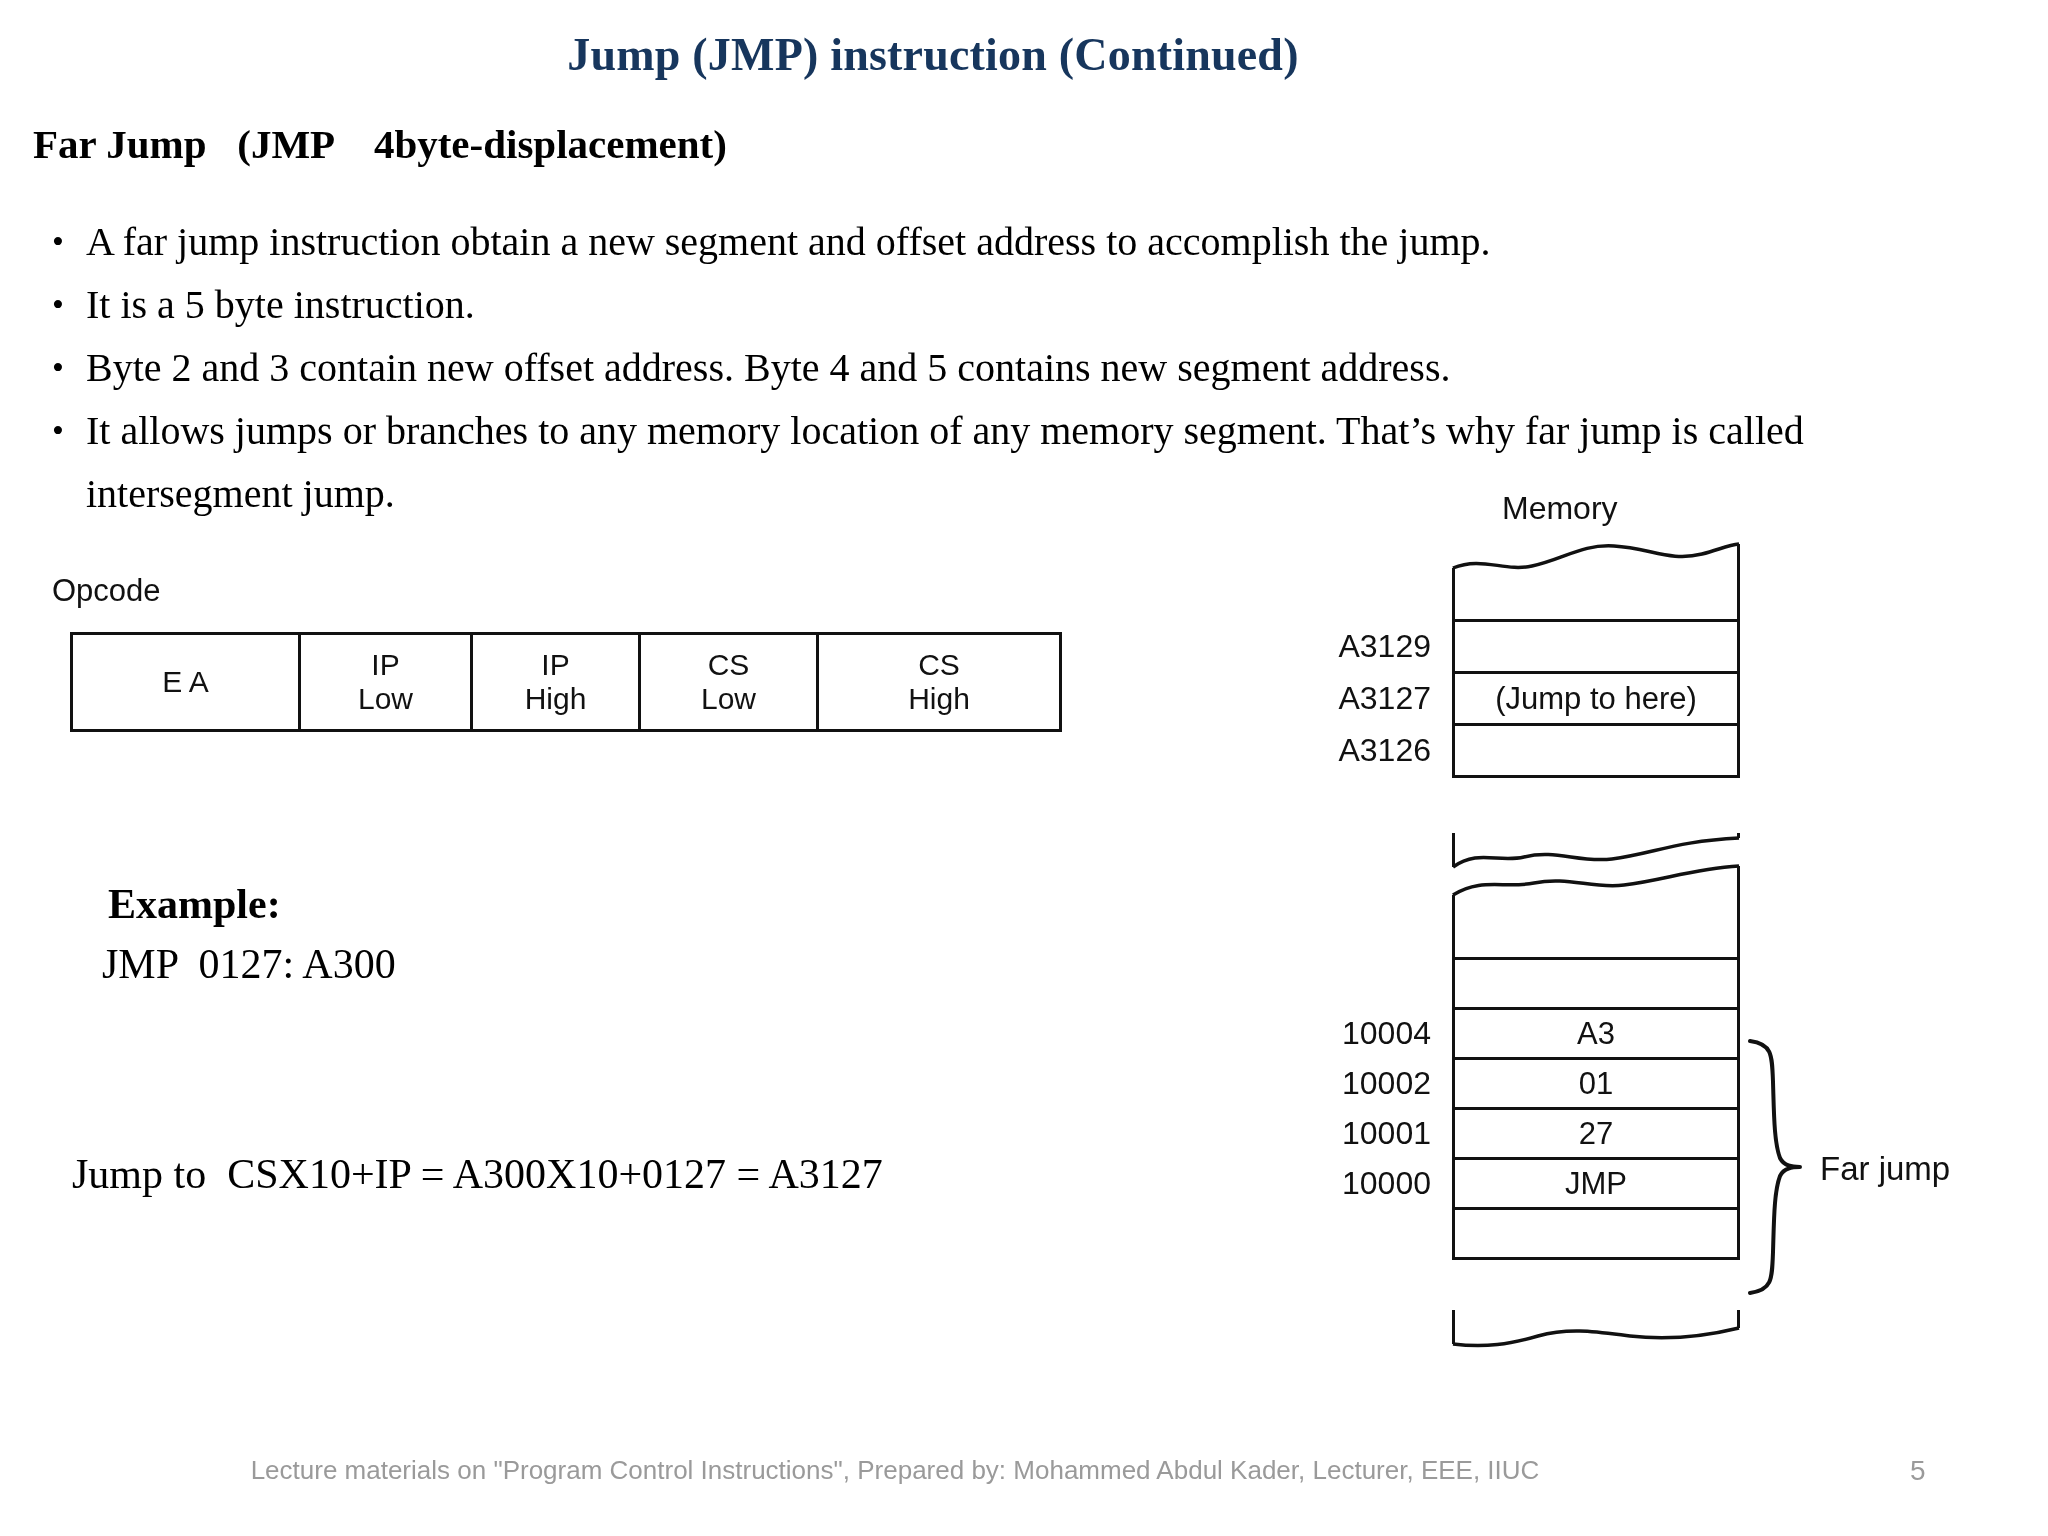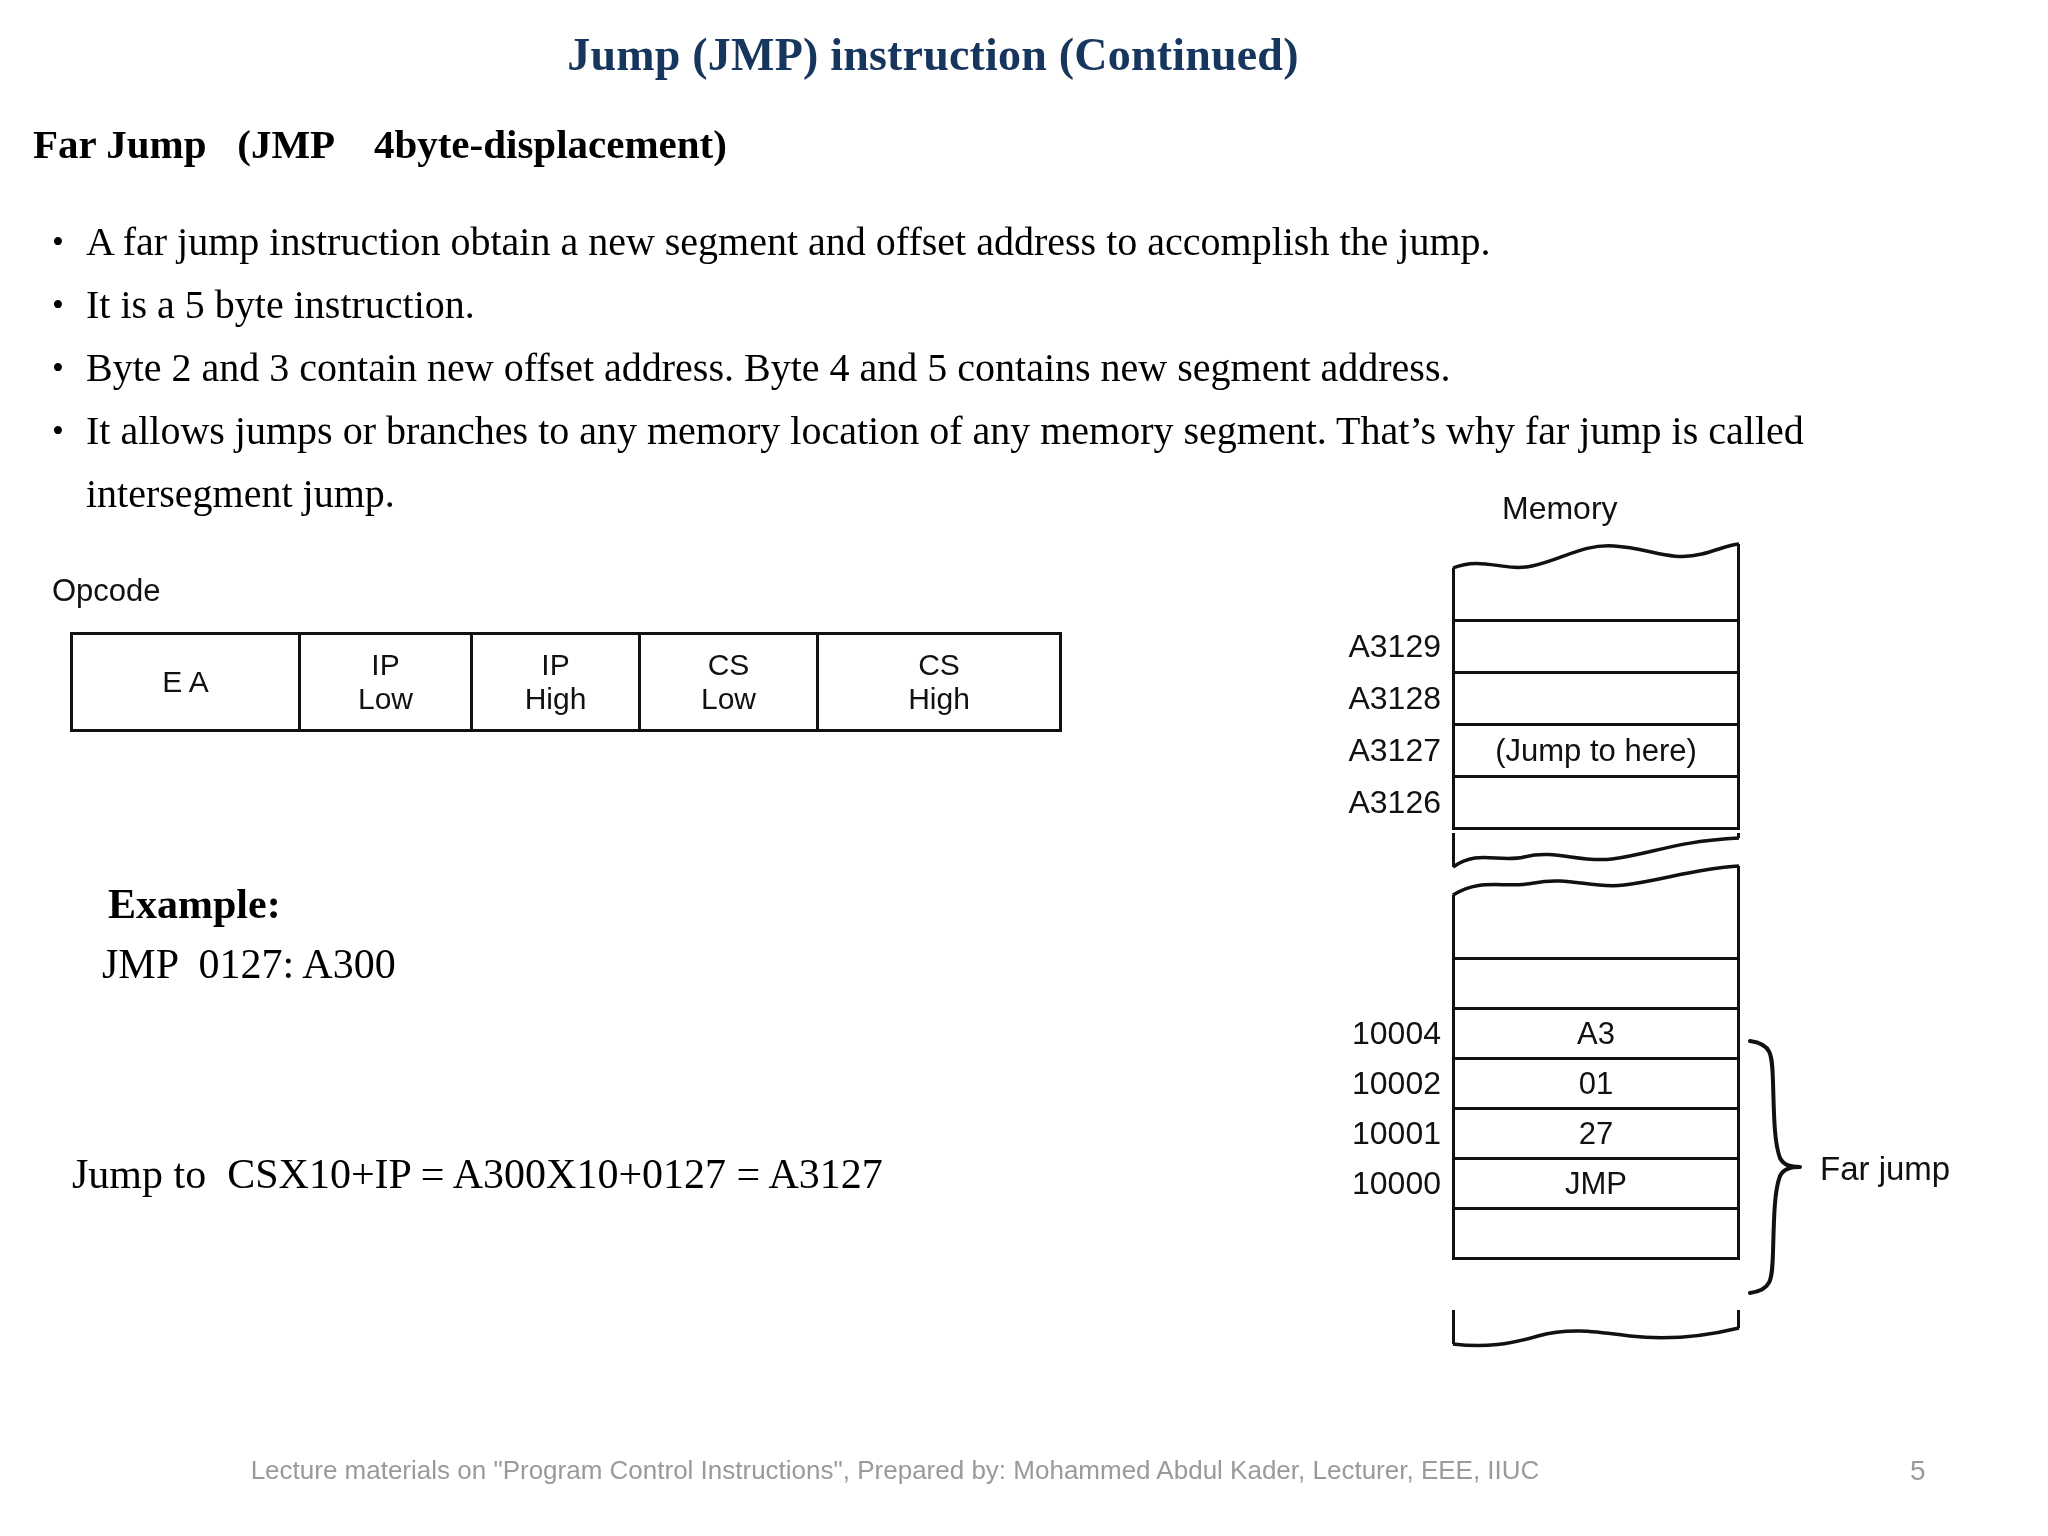--- a/index.html
+++ b/index.html
@@ -171,21 +171,21 @@
     justify-content: center;
     font-family: "Liberation Sans", "DejaVu Sans", sans-serif;
     font-size: 31px;
     color: #111;
     background: #fff;
   }
   .mem-row.tall { height: 52px; }
   .mem-addr {
     position: absolute;
     right: 100%;
-    margin-right: 14px;
+    margin-right: 24px;
     width: 190px;
     text-align: right;
     font-family: "Liberation Sans", "DejaVu Sans", sans-serif;
     font-size: 32px;
     color: #111;
     white-space: nowrap;
   }
   .mem-block-top { position: absolute; top: 80px; }
   .mem-block-bottom { position: absolute; top: 420px; }
 
@@ -305,24 +305,20 @@
       </svg>
     </div>
 
     <div class="mem-col mem-block-top">
       <div class="mem-row tall">
         <span class="mem-addr"></span>
         <span></span>
       </div>
       <div class="mem-row tall">
         <span class="mem-addr">A3129</span>
-        <span></span>
-      </div>
-      <div class="mem-row tall">
-        <span class="mem-addr">A3128</span>
         <span></span>
       </div>
       <div class="mem-row tall">
         <span class="mem-addr">A3127</span>
         <span>(Jump to here)</span>
       </div>
       <div class="mem-row tall">
         <span class="mem-addr">A3126</span>
         <span></span>
       </div>

